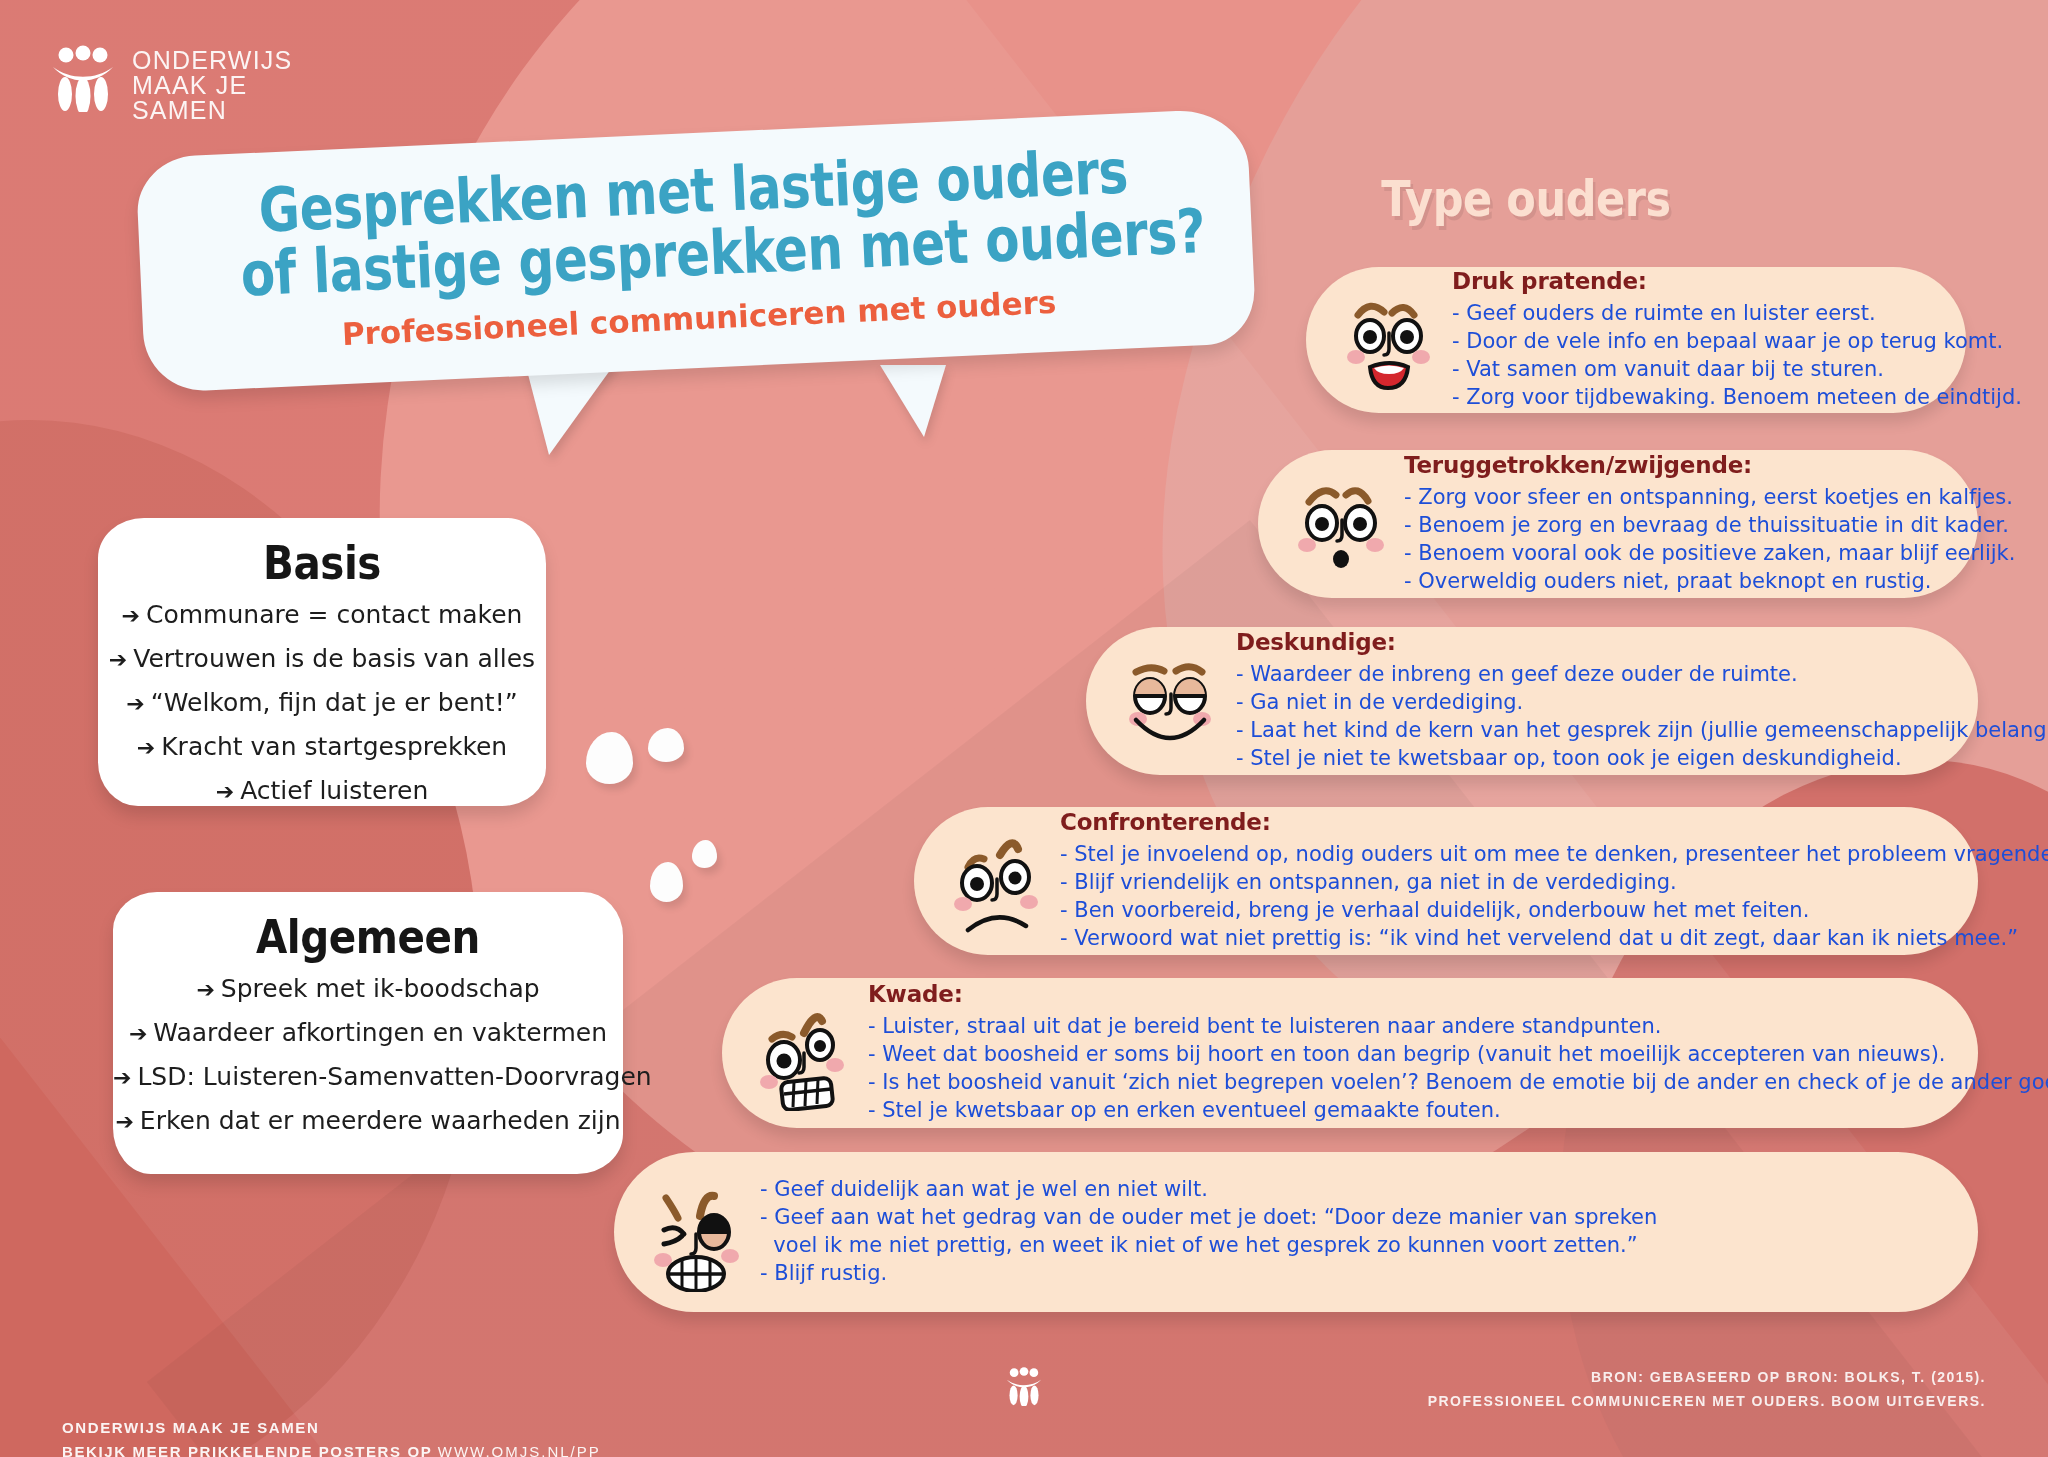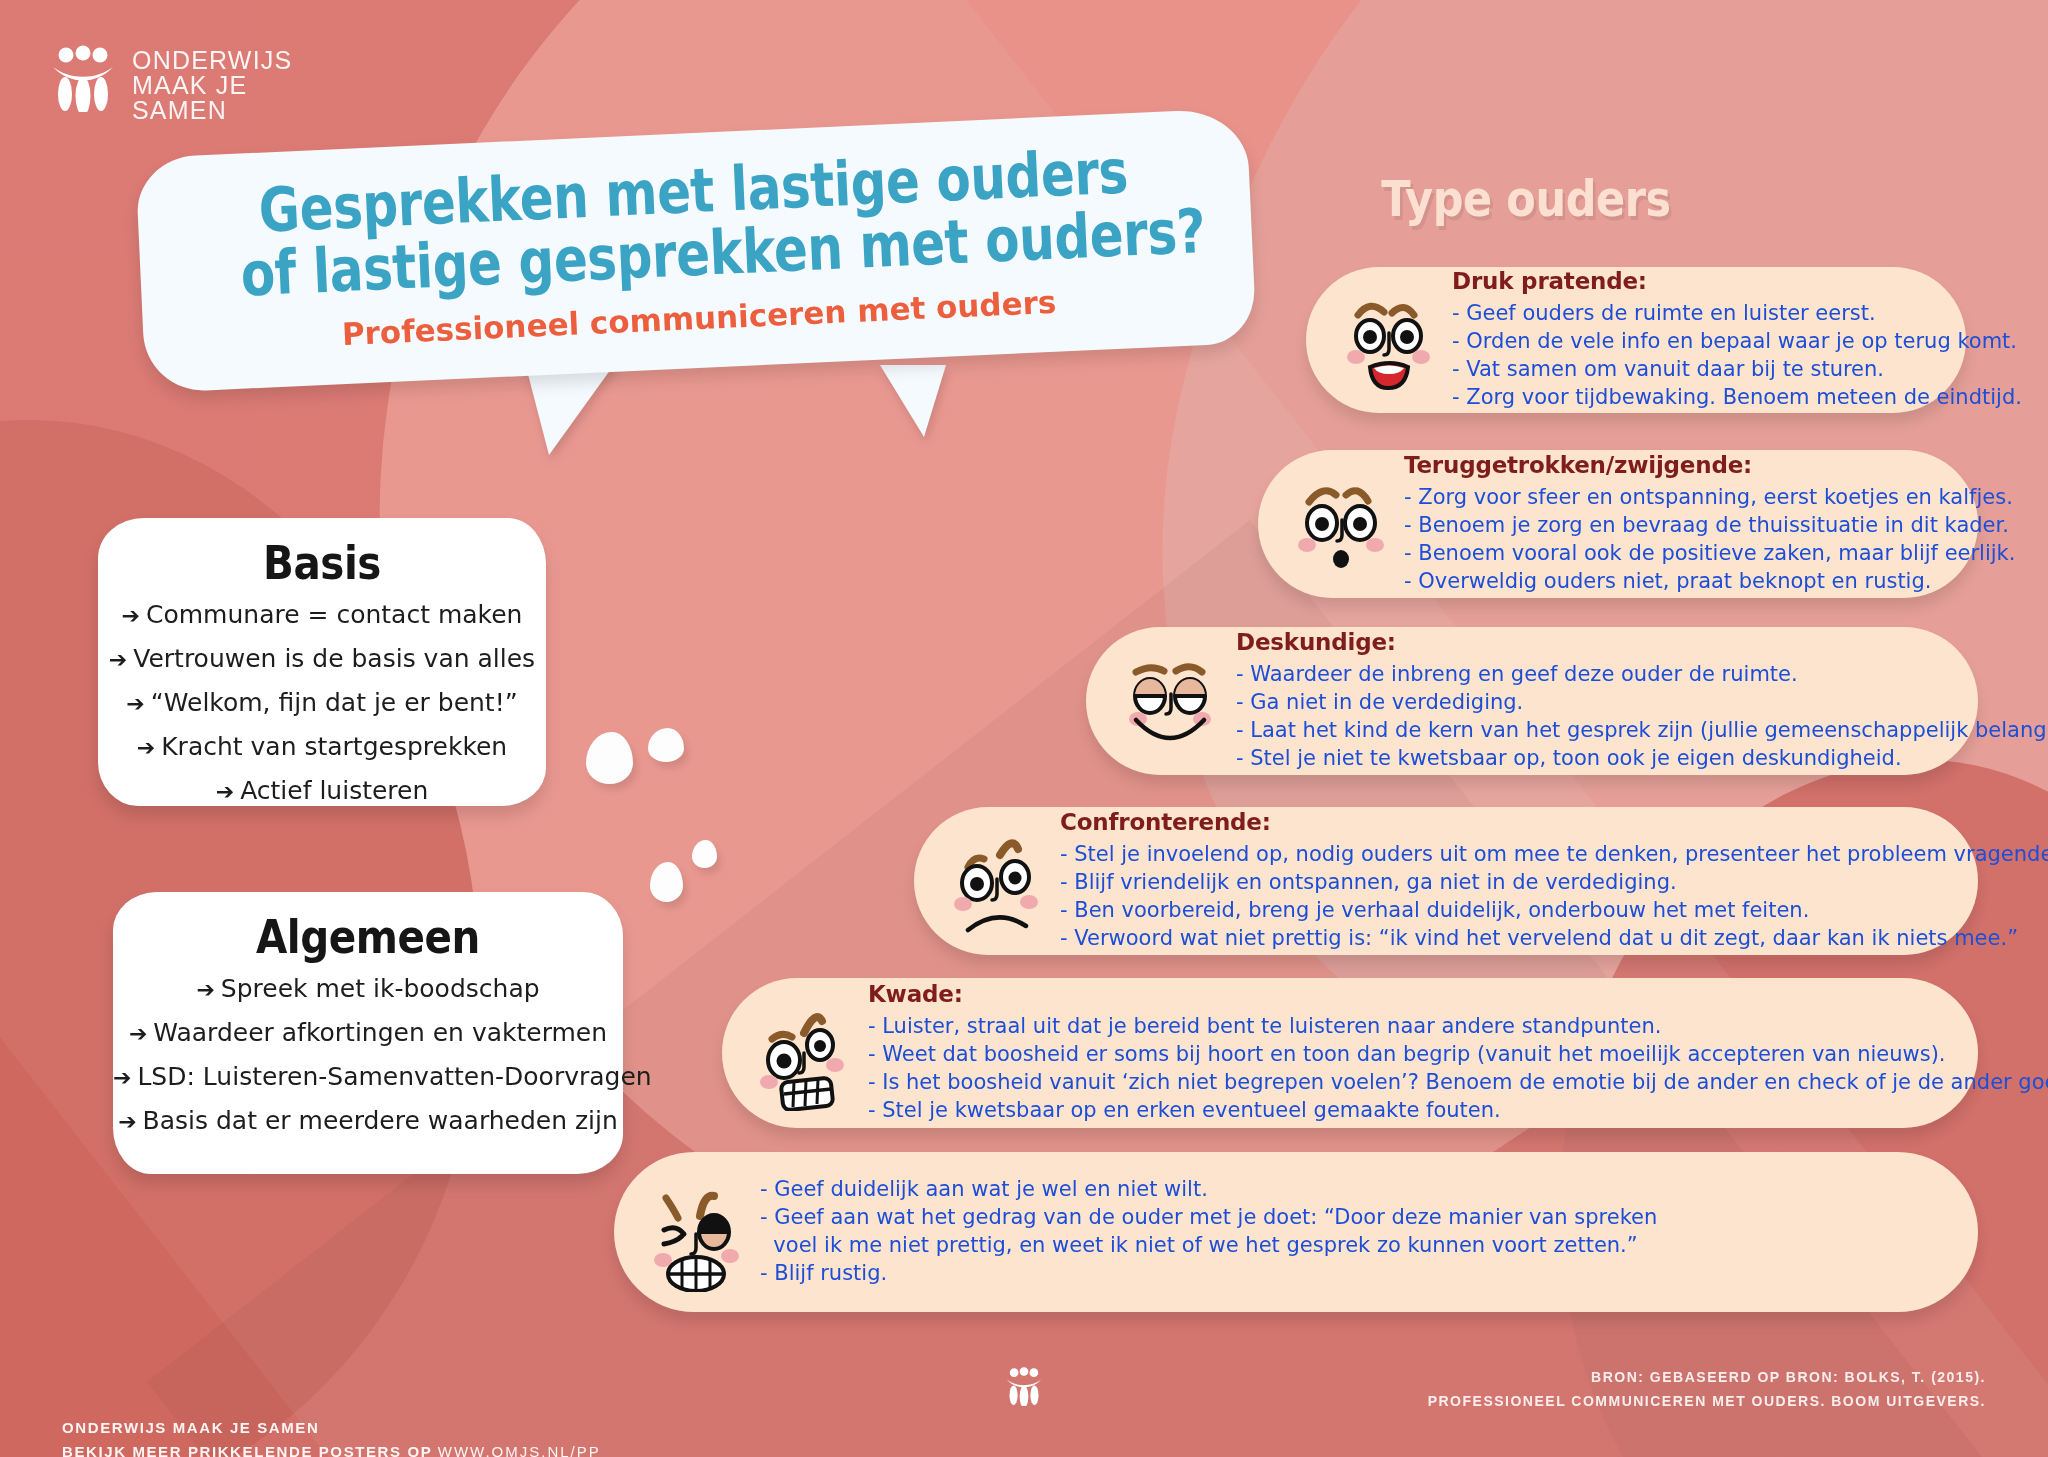--- a/index.html
+++ b/index.html
@@ -225,21 +225,21 @@
     <li><span class="ar">➔</span><span>Actief luisteren</span></li>
   </ul>
 </div>
 
 <div class="leftcard" id="card-algemeen">
   <h2>Algemeen</h2>
   <ul>
     <li><span class="ar">➔</span><span>Spreek met ik-boodschap</span></li>
     <li><span class="ar">➔</span><span>Waardeer afkortingen en vaktermen</span></li>
     <li><span class="ar">➔</span><span>LSD: Luisteren-Samenvatten-Doorvragen</span></li>
-    <li><span class="ar">➔</span><span>Basis dat er meerdere waarheden zijn</span></li>
+    <li><span class="ar">➔</span><span>Erken dat er meerdere waarheden zijn</span></li>
   </ul>
 </div>
 
 <div id="type-heading">Type ouders</div>
 
 <div class="pcard" id="p-druk">
   <div class="face">
     <svg width="92" height="110" viewBox="0 0 92 110">
       <path d="M14 30 Q26 14 40 27" stroke="#8b5a2b" stroke-width="7" fill="none" stroke-linecap="round"></path>
       <path d="M48 28 Q60 16 70 30" stroke="#8b5a2b" stroke-width="7" fill="none" stroke-linecap="round"></path>
@@ -250,21 +250,21 @@
       <path d="M45 48 L45 64 Q45 70 40 70" stroke="#111" stroke-width="3.5" fill="none" stroke-linecap="round"></path>
       <ellipse cx="12" cy="72" rx="9" ry="7" fill="#f0a9ad"></ellipse>
       <ellipse cx="77" cy="72" rx="9" ry="7" fill="#f0a9ad"></ellipse>
       <path d="M26 82 Q46 74 64 82 Q62 103 44 103 Q28 103 26 82 Z" fill="#d4272e" stroke="#111" stroke-width="4"></path>
       <path d="M30 83 Q45 78 60 83 Q56 89 45 89 Q34 89 30 83 Z" fill="#fff"></path>
     </svg>
   </div>
   <div class="body">
     <div class="ptitle">Druk pratende:</div>
     <div class="pline">- Geef ouders de ruimte en luister eerst.</div>
-    <div class="pline">- Orden de vele info en bepaal waar je op terug komt.</div>
+    <div class="pline">- Door de vele info en bepaal waar je op terug komt.</div>
     <div class="pline">- Vat samen om vanuit daar bij te sturen.</div>
     <div class="pline">- Zorg voor tijdbewaking. Benoem meteen de eindtijd.</div>
   </div>
 </div>
 
 <div class="pcard" id="p-terug">
   <div class="face">
     <svg width="92" height="110" viewBox="0 0 92 110">
       <path d="M13 33 Q27 15 40 26" stroke="#8b5a2b" stroke-width="7" fill="none" stroke-linecap="round"></path>
       <path d="M50 26 Q62 15 72 32" stroke="#8b5a2b" stroke-width="7" fill="none" stroke-linecap="round"></path>

